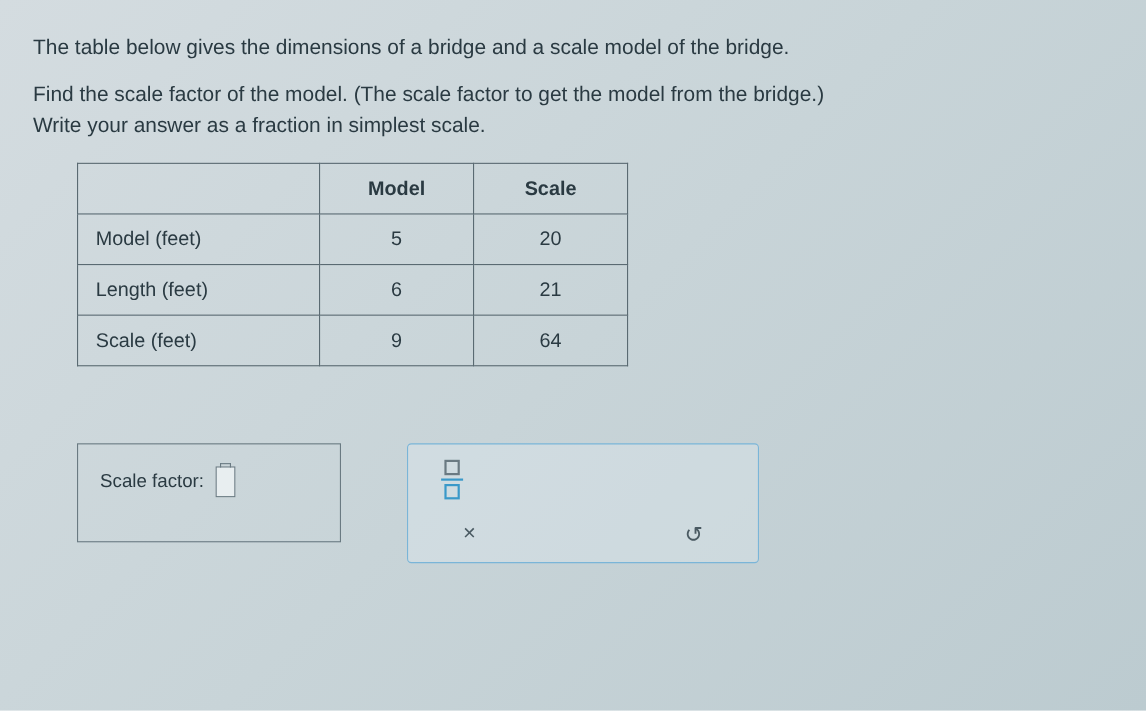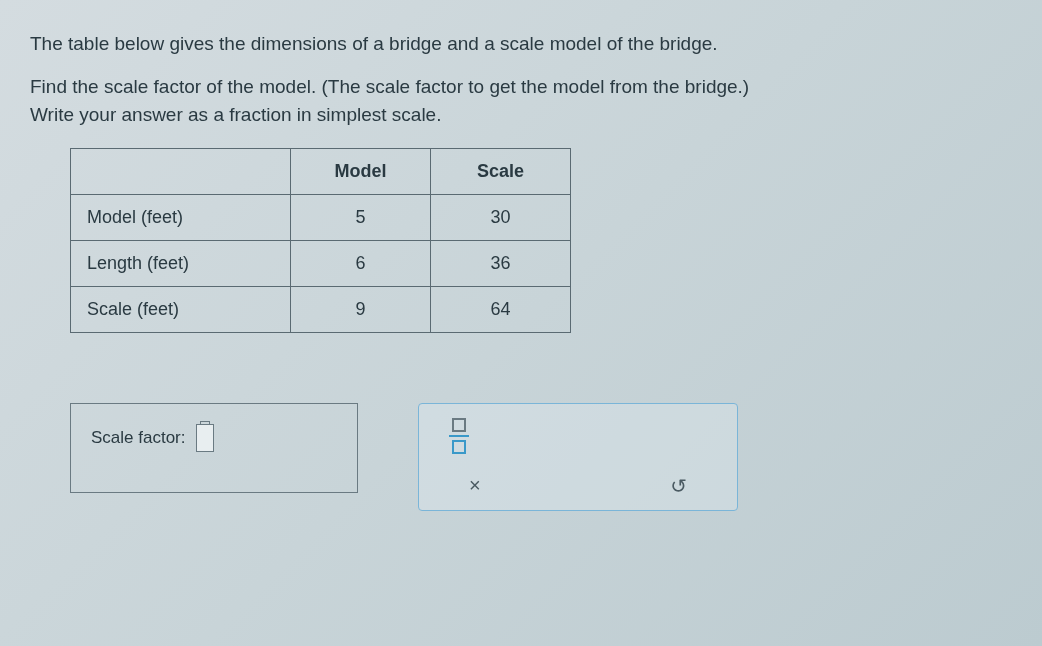--- a/index.html
+++ b/index.html
@@ -49,21 +49,21 @@
     .answer-row {
       display: flex;
       align-items: flex-start;
       margin-top: 70px;
       margin-left: 40px;
       gap: 60px;
     }
     .answer-box {
       border: 1px solid #6a7a82;
       padding: 20px 20px 40px 20px;
-      width: 288px;
+      width: 240px;
       display: flex;
       align-items: center;
       gap: 10px;
     }
     .answer-label {
       font-size: 17px;
       color: #2a3a42;
     }
     .input-slot {
       width: 18px;
@@ -135,26 +135,26 @@
     <tr>
       <th class="empty-header"></th>
       <th>Model</th>
       <th>Scale</th>
     </tr>
   </thead>
   <tbody>
     <tr>
       <td class="row-header">Model (feet)</td>
       <td>5</td>
-      <td>30</td>
+      <td>20</td>
     </tr>
     <tr>
       <td class="row-header">Length (feet)</td>
       <td>6</td>
-      <td>36</td>
+      <td>21</td>
     </tr>
     <tr>
       <td class="row-header">Scale (feet)</td>
       <td>9</td>
       <td>64</td>
     </tr>
   </tbody>
 </table>
 
 <div class="answer-row">

